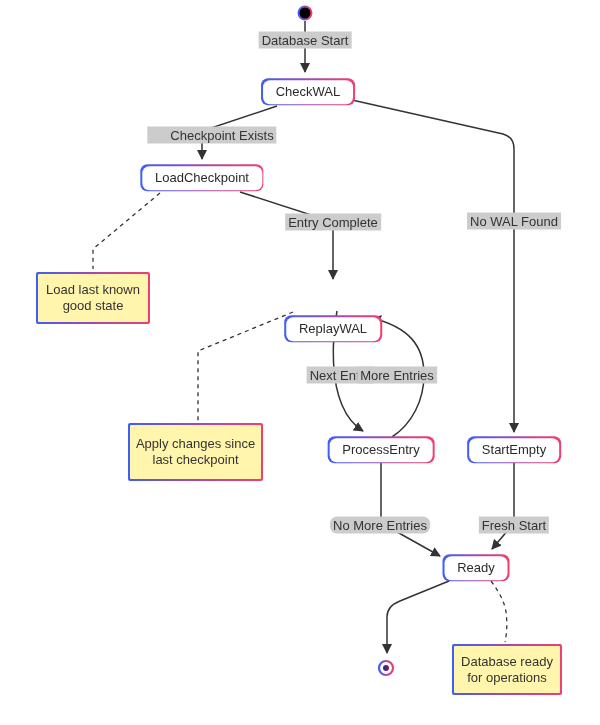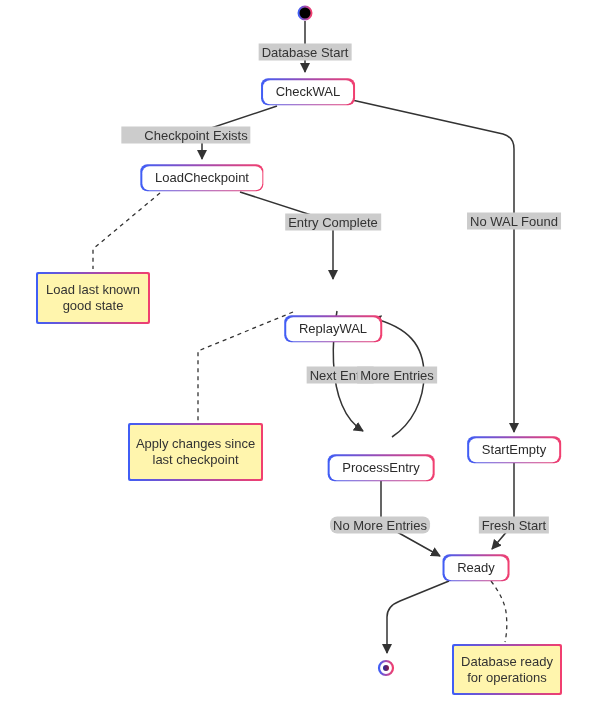--- a/index.html
+++ b/index.html
@@ -114,32 +114,32 @@
 
   <div class="node" style="left:308px; top:92px;">
     <div class="node-inner">CheckWAL</div>
   </div>
   <div class="node" style="left:202px; top:178px;">
     <div class="node-inner">LoadCheckpoint</div>
   </div>
   <div class="node" style="left:333px; top:297px;margin-top:32px;">
     <div class="node-inner">ReplayWAL</div>
   </div>
-  <div class="node" style="left:381px; top:468px;">
+  <div class="node" style="left:381px; top:450px;">
     <div class="node-inner">ProcessEntry</div>
   </div>
   <div class="node" style="left:514px; top:450px;">
     <div class="node-inner">StartEmpty</div>
   </div>
   <div class="node" style="left:476px; top:568px;">
     <div class="node-inner">Ready</div>
   </div>
 
-  <div class="elabel" style="left:305px; top:52px;">Database Start</div>
-  <div class="elabel" style="left:186px; top:135px;padding-left:23px;">Checkpoint Exists</div>
+  <div class="elabel" style="left:305px; top:40px;">Database Start</div>
+  <div class="elabel" style="left:212px; top:135px;padding-left:23px;">Checkpoint Exists</div>
   <div class="elabel" style="left:333px; top:222px;">Entry Complete</div>
   <div class="elabel" style="left:514px; top:221px;">No WAL Found</div>
   <div class="elabel" style="left:340px; top:375px;">Next Entry</div>
   <div class="elabel" style="left:397px; top:375px;">More Entries</div>
   <div class="elabel" style="left:380px; top:525px;border-radius:7px;">No More Entries</div>
   <div class="elabel" style="left:514px; top:525px;">Fresh Start</div>
 
   <div class="note" style="left:36px; top:272px; width:114px; height:52px;">
     <div class="note-inner">Load last known good state</div>
   </div>

